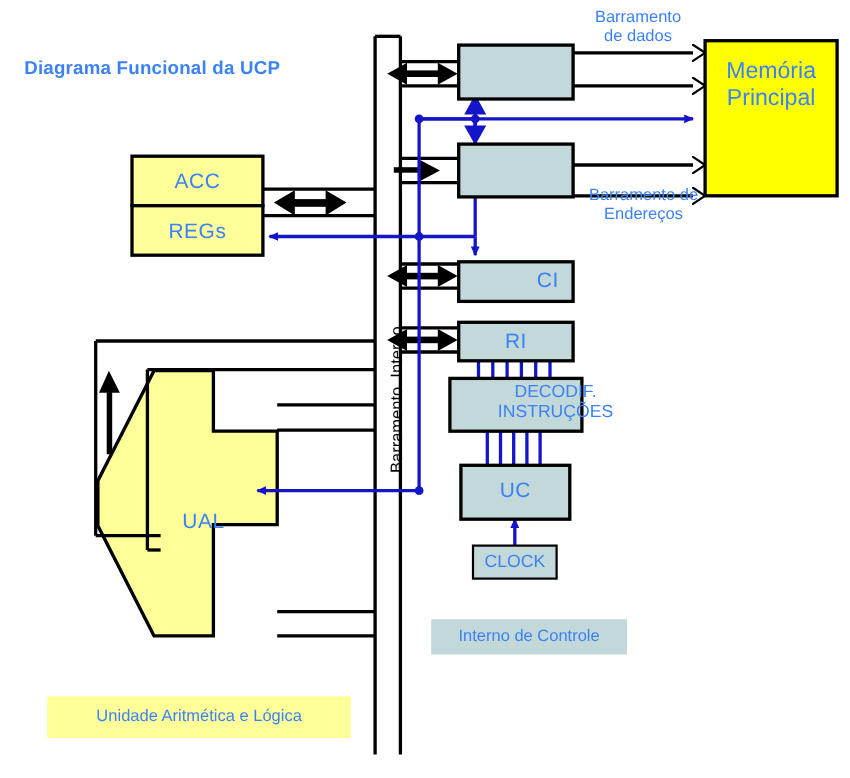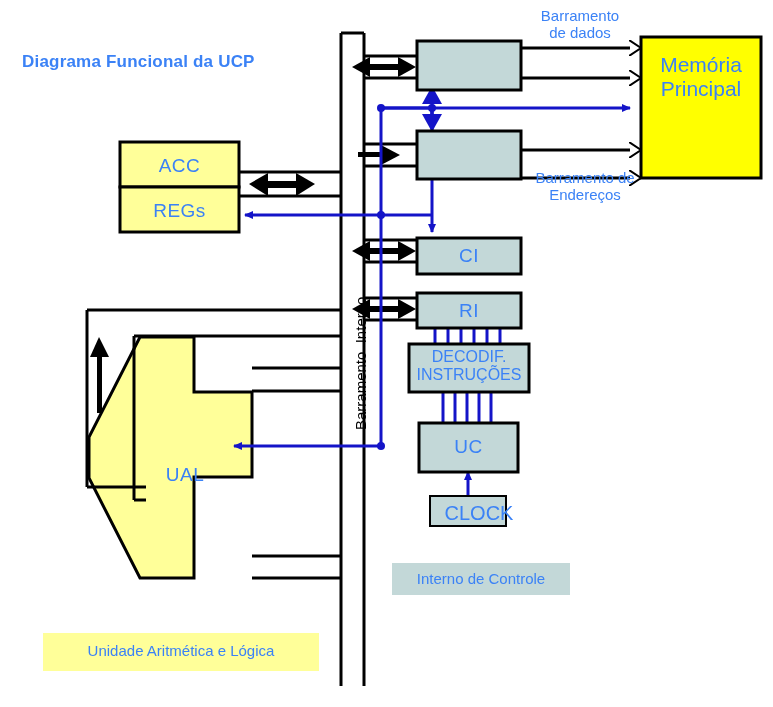--- a/index.html
+++ b/index.html
@@ -38,26 +38,26 @@
     letter-spacing: 0.2px;
   }
   .bus-lbl {
     font-size: 15px;
     text-align: center;
   }
   .legend-lbl {
     font-size: 15px;
   }
   .small-lbl {
-    font-size: 20px;
-    padding-left: 11px;
+    font-size: 16px;
   }
   .dec-lbl {
     font-size: 16px;
     text-align: center;
+    padding-left: 36px;
   }
   .vert-lbl {
     position: absolute;
     font-size: 15px;
     transform-origin: 0 0;
     transform: rotate(-90deg);
     white-space: pre;
     color: #000000;
   }
 </style>
@@ -267,21 +267,21 @@
 
 
 
   <div class="lbl" style="left:641px; top:53px; width:120px; text-align:center; font-size:21px;">Memória
 Principal</div>
 
   <div class="lbl box-lbl" style="left:120px; top:155px; width:119px; text-align:center;">ACC</div>
 
   <div class="lbl box-lbl" style="left:120px; top:200px; width:119px; text-align:center;">REGs</div>
 
-  <div class="lbl box-lbl" style="left:417px; top:245px; width:104px; text-align:center;">CI</div>
+  <div class="lbl box-lbl" style="left:417px; top:245px; width:104px; text-align:center;padding-left:29px;">CI</div>
 
   <div class="lbl box-lbl" style="left:417px; top:300px; width:104px; text-align:center;">RI</div>
 
   <div class="lbl dec-lbl" style="left:409px; top:348px; width:120px;">DECODIF.
 INSTRUÇÕES</div>
 
   <div class="lbl box-lbl" style="left:419px; top:436px; width:99px; text-align:center;">UC</div>
 
   <div class="lbl small-lbl" style="left:430px; top:502px; width:76px; text-align:center;">CLOCK</div>
 

